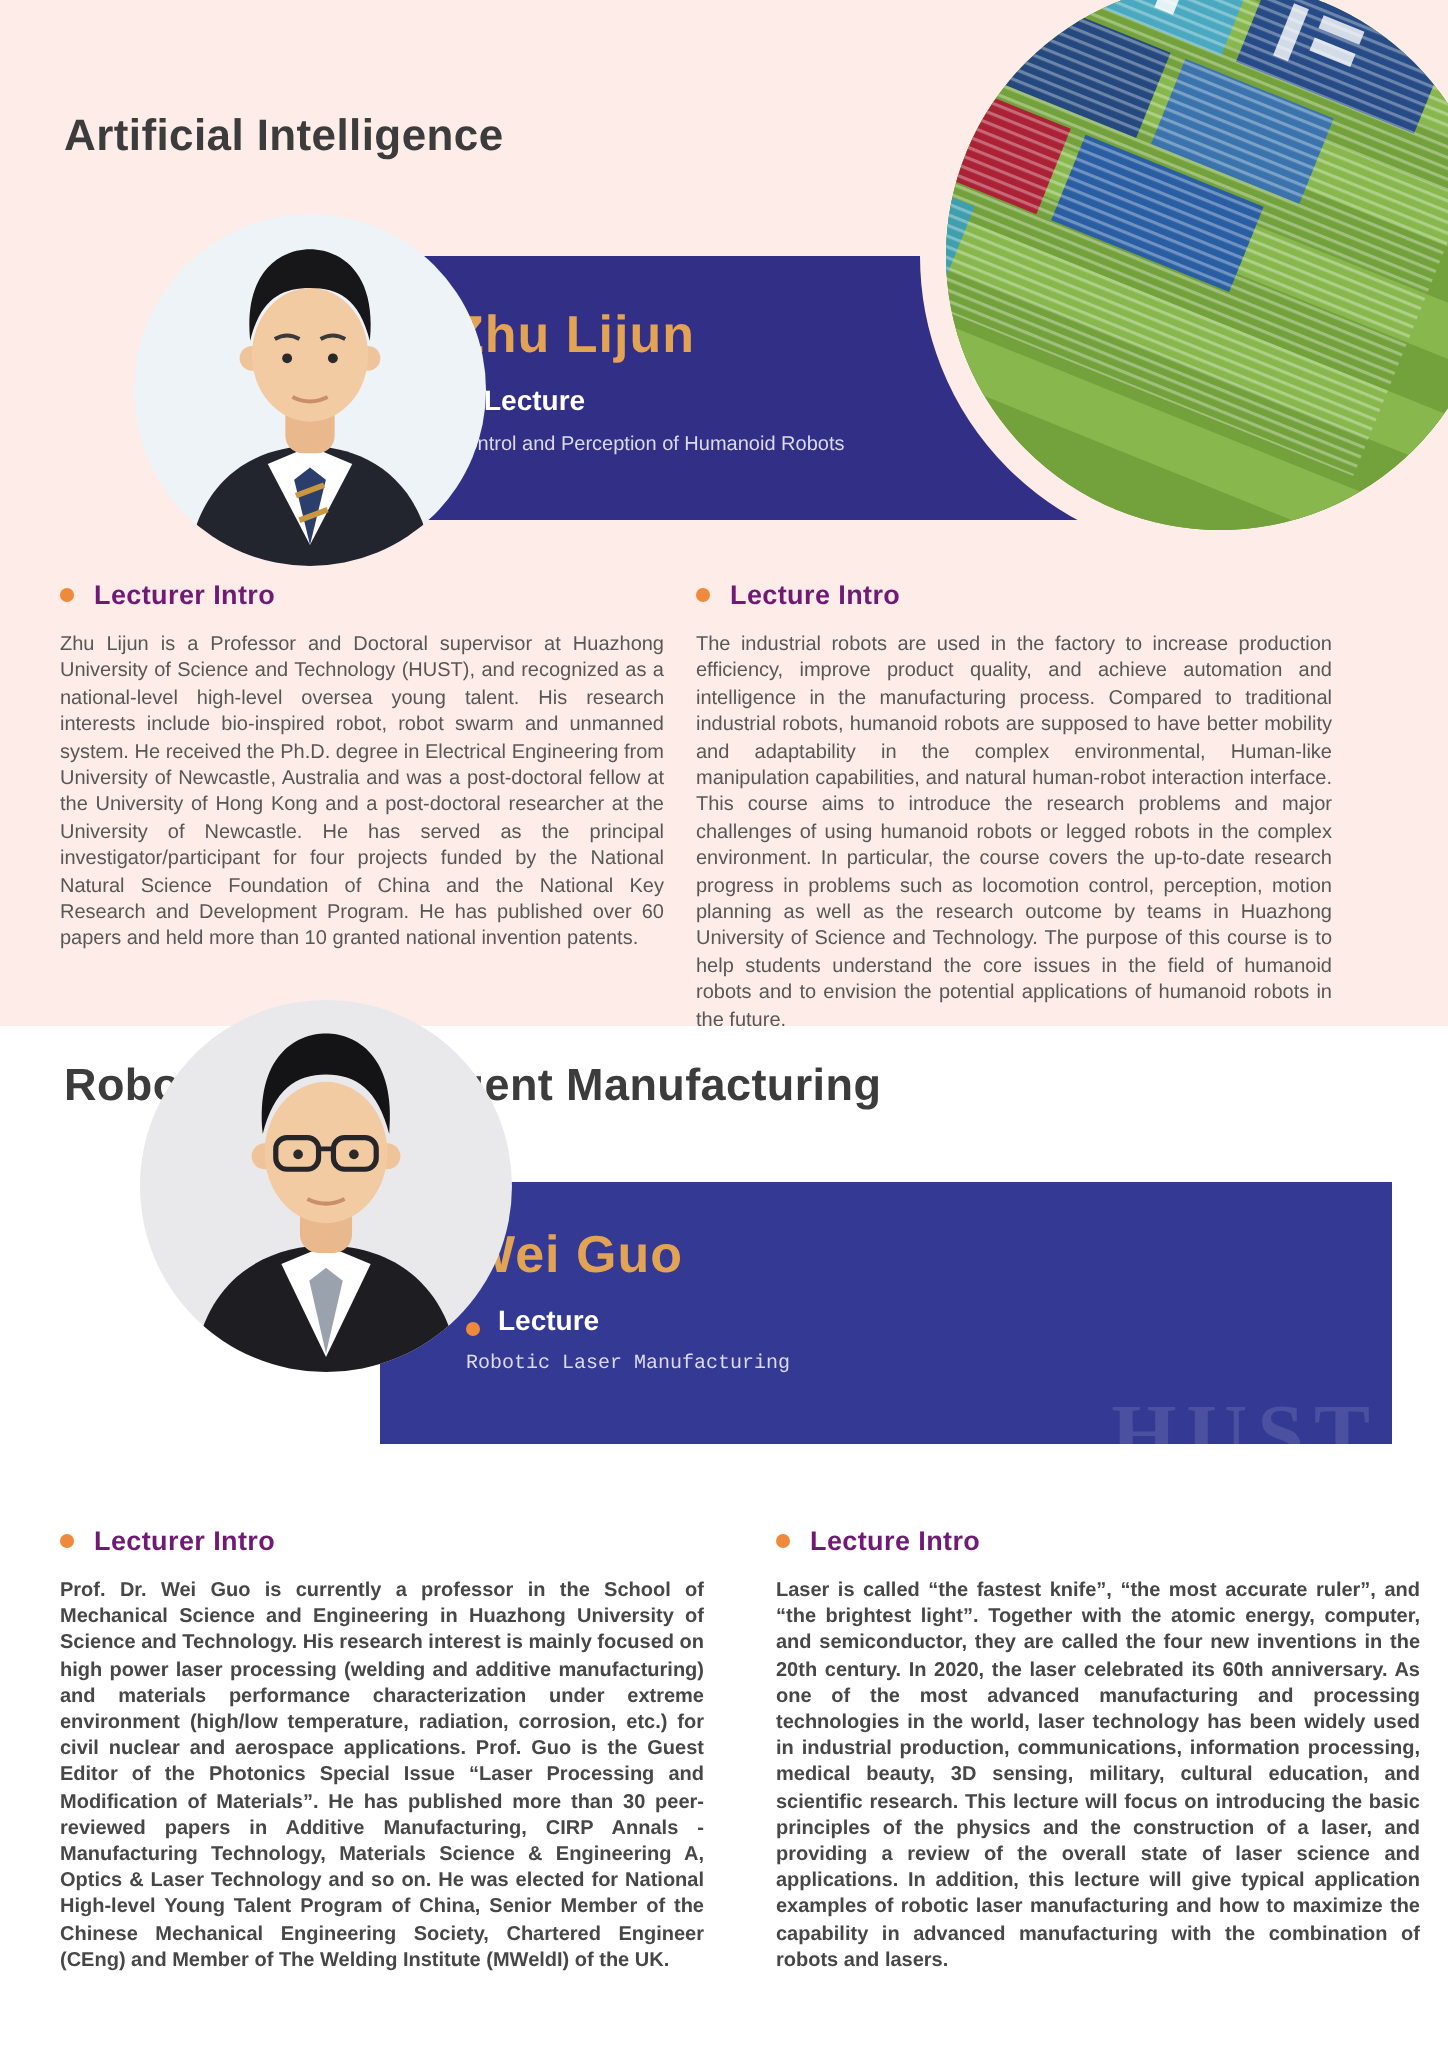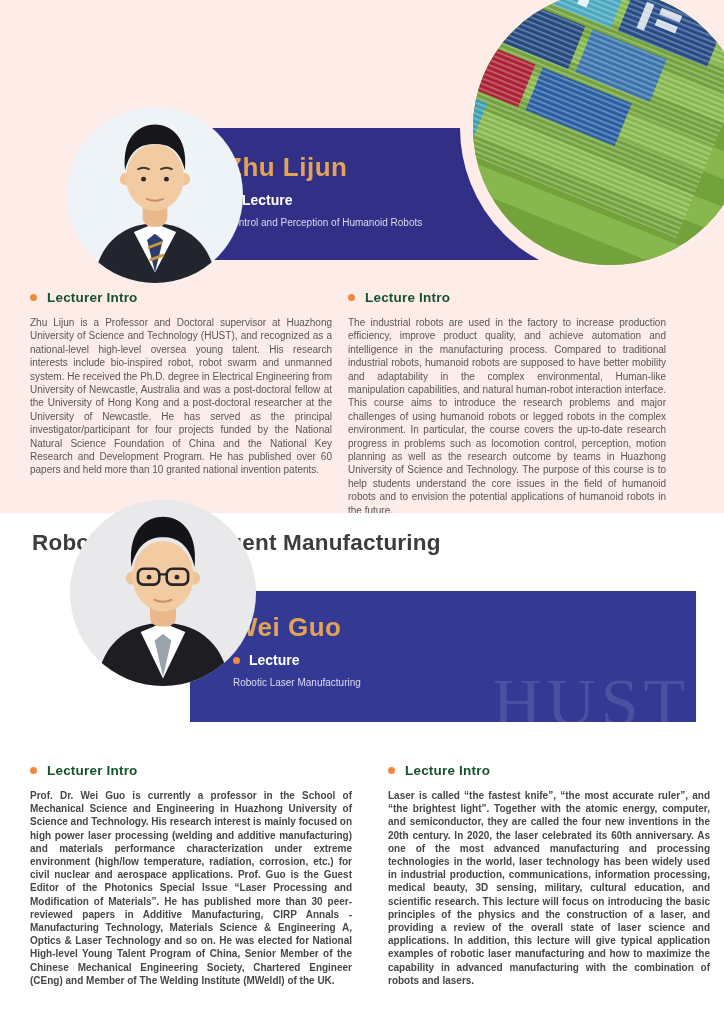--- a/index.html
+++ b/index.html
@@ -25,56 +25,57 @@
   .section-title{position:absolute;font-size:22px;font-weight:bold;color:var(--heading-text);letter-spacing:.2px;}
   .section-ai .section-title{left:32px;top:55px;}
   .section-rim .section-title{left:32px;top:17px;font-size:22.5px;}
 
   
   .banner{position:absolute;z-index:1;}
   .banner-1{left:150px;top:128px;width:390px;height:132px;background:var(--navy-banner-1);}
   .banner-2{left:190px;top:78px;width:506px;height:131px;background:var(--navy-banner-2);overflow:hidden;}
   .banner-name{position:absolute;left:76px;top:24px;font-size:26px;font-weight:bold;color:var(--gold-name);letter-spacing:.5px;}
   .banner-2 .banner-name{left:43px;top:21px;}
-  .lecture-row{position:absolute;left:76px;top:64px;display:flex;align-items:center;gap:9px;}
+  .lecture-row{position:absolute;left:76px;top:64px;display:flex;align-items:flex-end;gap:9px;}
   .banner-2 .lecture-row{left:43px;top:61px;}
   .lecture-row .dot{width:7px;height:7px;border-radius:50%;background:var(--orange-bullet);}
   .lecture-label{font-size:14px;font-weight:bold;color:#ffffff;}
   .banner-topic{position:absolute;left:76px;top:89px;font-size:10px;color:var(--banner-topic-text);}
-  .banner-2 .banner-topic{left:43px;top:86px;}
+  .banner-2 .banner-topic{left:43px;top:86px;font-family:Liberation Mono, monospace;}
   .watermark{position:absolute;right:6px;bottom:-20px;font-family:"Liberation Serif",serif;
-             font-weight:normal;font-size:68px;letter-spacing:5px;color:var(--watermark-blue);opacity:.65;text-align:center;}
+             font-weight:bold;font-size:42px;letter-spacing:5px;color:var(--watermark-blue);opacity:.65;text-align:center;}
 
   
   .portrait{position:absolute;z-index:3;border-radius:50%;overflow:hidden;}
   .portrait svg{display:block;width:100%;height:100%;}
   .portrait-1{left:67px;top:107px;width:176px;height:176px;}
   .portrait-2{left:70px;top:-13px;width:186px;height:186px;}
   .hero{position:absolute;z-index:2;left:460px;top:-22px;width:300px;height:300px;border-radius:50%;
         border:13px solid var(--page-pink);overflow:hidden;background:#6f9e38;}
   .hero svg{display:block;width:100%;height:100%;}
 
   
   .intro-block{position:absolute;}
   .s1-left{left:30px;top:290px;width:302px;}
   .s1-right{left:348px;top:290px;width:318px;}
   .s2-left{left:30px;top:250px;width:322px;}
   .s2-right{left:388px;top:250px;width:322px;}
   .intro-heading{display:flex;align-items:center;gap:10px;}
   .intro-heading .dot{width:7px;height:7px;border-radius:50%;background:var(--orange-bullet);flex:0 0 auto;}
-  .intro-heading .label{font-size:13.5px;font-weight:bold;color:#14532d;letter-spacing:.2px;}
+  .intro-heading .label{font-size:13.5px;font-weight:bold;color:#701a75;letter-spacing:.2px;}
   .intro-text{margin-top:11px;font-size:10px;line-height:13.4px;color:var(--body-text);text-align:justify;}
   .section-rim .intro-text{color:#474747;line-height:13.2px;font-weight:bold;}
 </style>
 </head>
 <body>
 
 <div class="page">
 
   <section class="section section-ai">
+    <h1 class="section-title">Artificial Intelligence</h1>
 
     <div class="hero">
       <svg viewBox="0 0 274 274">
         <defs>
           <pattern id="rows" width="6" height="5" patternUnits="userSpaceOnUse">
             <rect width="6" height="1.6" y="3" fill="#ffffff" opacity="0.32"></rect>
           </pattern>
         </defs>
         <g transform="rotate(22 137 137)">
 

